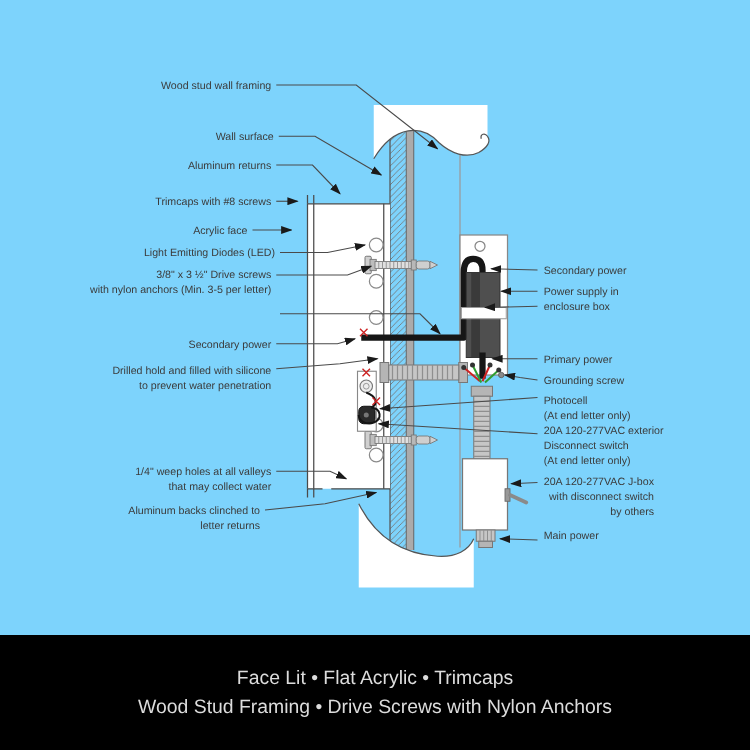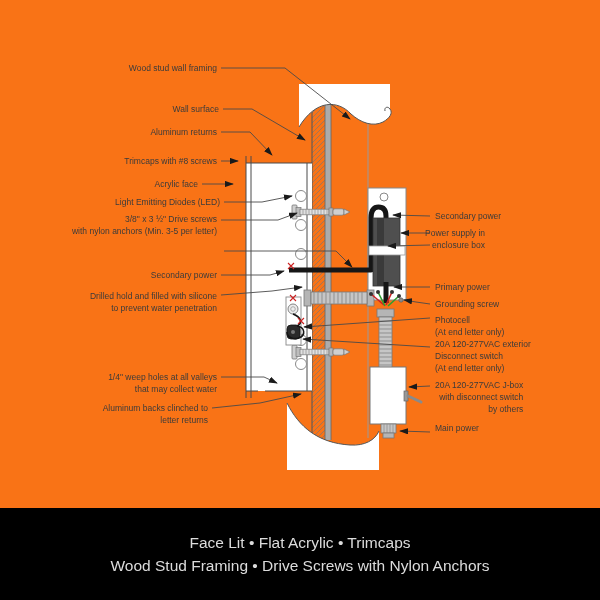--- a/index.html
+++ b/index.html
@@ -1,16 +1,16 @@
 <!DOCTYPE html>
 <html><head>
 <meta charset="utf-8">
 <style>
   html,body{margin:0;padding:0;background:#fff;}
-  #screen{position:relative;width:600px;height:600px;background:#f97316;overflow:hidden;
+  #screen{position:relative;width:600px;height:600px;background:#7dd3fc;overflow:hidden;
           font-family:"Liberation Sans",sans-serif;}
   .lbl{position:absolute;font-size:8.5px;line-height:12px;color:#3b3b3b;white-space:pre-line;}
   .lbl.left{text-align:right;}
   .lbl.right{text-align:left;}
   #art{position:absolute;left:0;top:0;}
   .caption{position:absolute;left:0;right:0;top:508px;bottom:0;background:#000000;
            display:flex;flex-direction:column;align-items:center;justify-content:center;
            padding-bottom:0;}
   .caption div{font-size:15.5px;line-height:23px;color:#dcdcdc;text-align:center;}
 </style>
@@ -169,21 +169,21 @@
 with nylon anchors (Min. 3-5 per letter)</div>
   <div class="lbl left" style="top:269px;right:383px;">Secondary power</div>
   <div class="lbl left" style="top:290px;right:383px;">Drilled hold and filled with silicone
 to prevent water penetration</div>
   <div class="lbl left" style="top:371px;right:383px;">1/4" weep holes at all valleys
 that may collect water</div>
   <div class="lbl left" style="top:402px;right:392px;">Aluminum backs clinched to
 letter returns</div>
 
   <div class="lbl right" style="top:210px;left:435px;">Secondary power</div>
-  <div class="lbl right" style="top:227px;left:425px;text-align:right;">Power supply in
+  <div class="lbl right" style="top:227px;left:435px;">Power supply in
 enclosure box</div>
   <div class="lbl right" style="top:281px;left:435px;">Primary power</div>
   <div class="lbl right" style="top:298px;left:435px;">Grounding screw</div>
   <div class="lbl right" style="top:314px;left:435px;">Photocell
 (At end letter only)</div>
   <div class="lbl right" style="top:338px;left:435px;">20A 120-277VAC exterior
 Disconnect switch
 (At end letter only)</div>
   <div class="lbl right" style="top:379px;left:435px;text-align:right;">20A 120-277VAC J-box
 with disconnect switch

